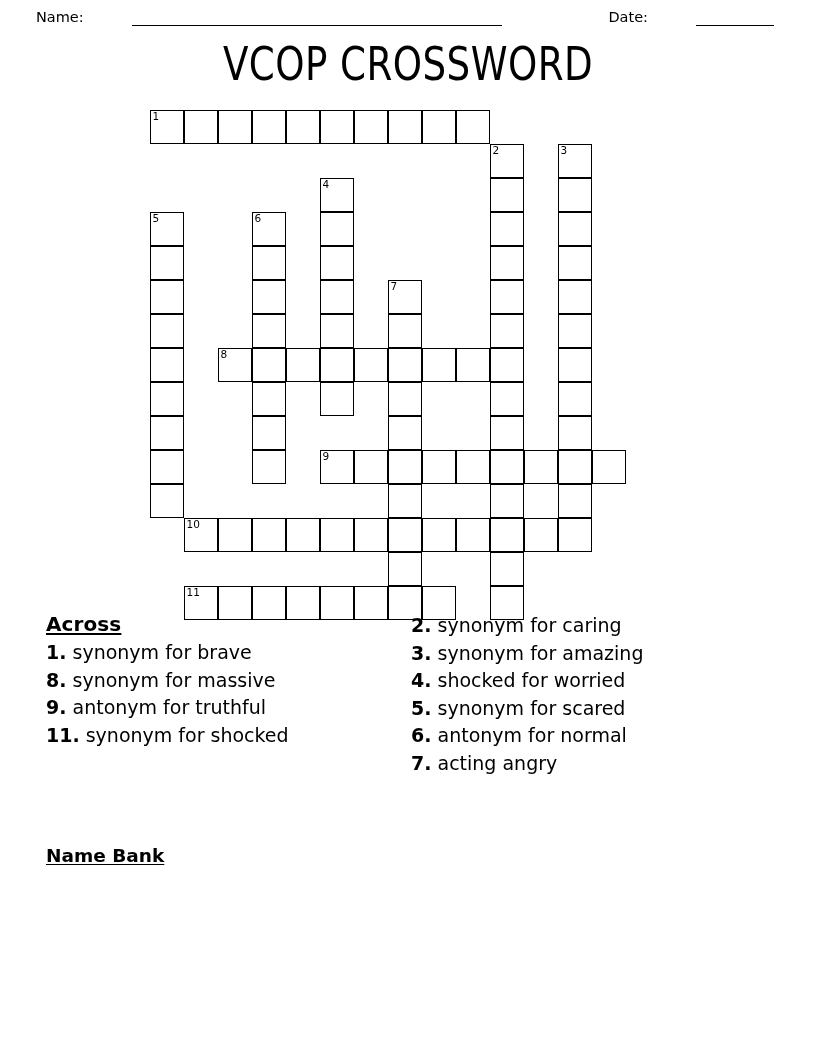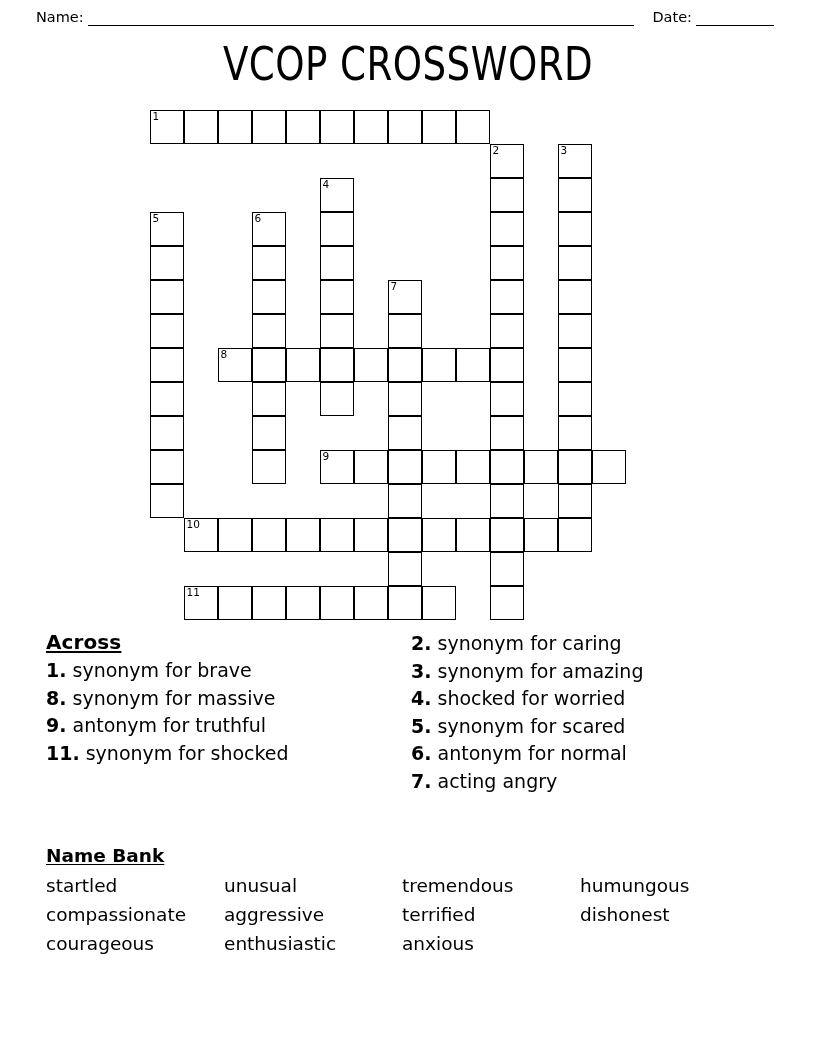--- a/index.html
+++ b/index.html
@@ -17,20 +17,21 @@
   
   .namedate {
     position: absolute;
     left: 0; top: 0;
     width: 816px;
     height: 26px;
     display: flex;
     align-items: flex-end;
     padding: 0 40px 0 36px;
     font-size: 14.5px;
+    gap: 44px;
   }
   .nd-label { white-space: nowrap; padding-bottom: 1px; }
   .nd-rule {
     border-bottom: 1.3px solid #000;
     height: 13px;
     margin: 0 2px 0 4px;
   }
   .nd-rule.name-rule { flex: 1 1 auto; }
   .nd-rule.date-rule { width: 78px; flex: 0 0 78px; }
   .nd-gap { width: 16px; }
@@ -70,21 +71,21 @@
     top: -1px;
     font-size: 10.5px;
     line-height: 12px;
     font-family: "DejaVu Sans", "Liberation Sans", sans-serif;
     color: #000;
   }
 
   
   .clues {
     position: absolute;
-    top: 630px;
+    top: 612px;
     left: 0;
     width: 816px;
     height: 195px;
   }
   .clue-col { position: absolute; top: 0; }
   .clue-col.across { left: 46px; width: 360px; }
   .clue-col.down   { left: 411px; width: 380px; }
   .clue-head {
     font-size: 20px;
     font-weight: bold;
@@ -277,27 +278,13 @@
         <div class="clue-line"><span class="clue-num">4.</span><span> shocked for worried</span></div>
         <div class="clue-line"><span class="clue-num">5.</span><span> synonym for scared</span></div>
         <div class="clue-line"><span class="clue-num">6.</span><span> antonym for normal</span></div>
         <div class="clue-line"><span class="clue-num">7.</span><span> acting angry</span></div>
       </div>
   </div>
 </div>
 
 <div class="wordbank">
   <div class="wb-head">Name Bank</div>
-  <div class="wb-grid" id="wb-grid">
-      <div class="wb-word">startled</div>
-      <div class="wb-word">unusual</div>
-      <div class="wb-word">tremendous</div>
-      <div class="wb-word">humungous</div>
-      <div class="wb-word">compassionate</div>
-      <div class="wb-word">aggressive</div>
-      <div class="wb-word">terrified</div>
-      <div class="wb-word">dishonest</div>
-      <div class="wb-word">courageous</div>
-      <div class="wb-word">enthusiastic</div>
-      <div class="wb-word">anxious</div>
-      <div class="wb-word"></div>
-    </div>
 </div>
 
 </body></html>

